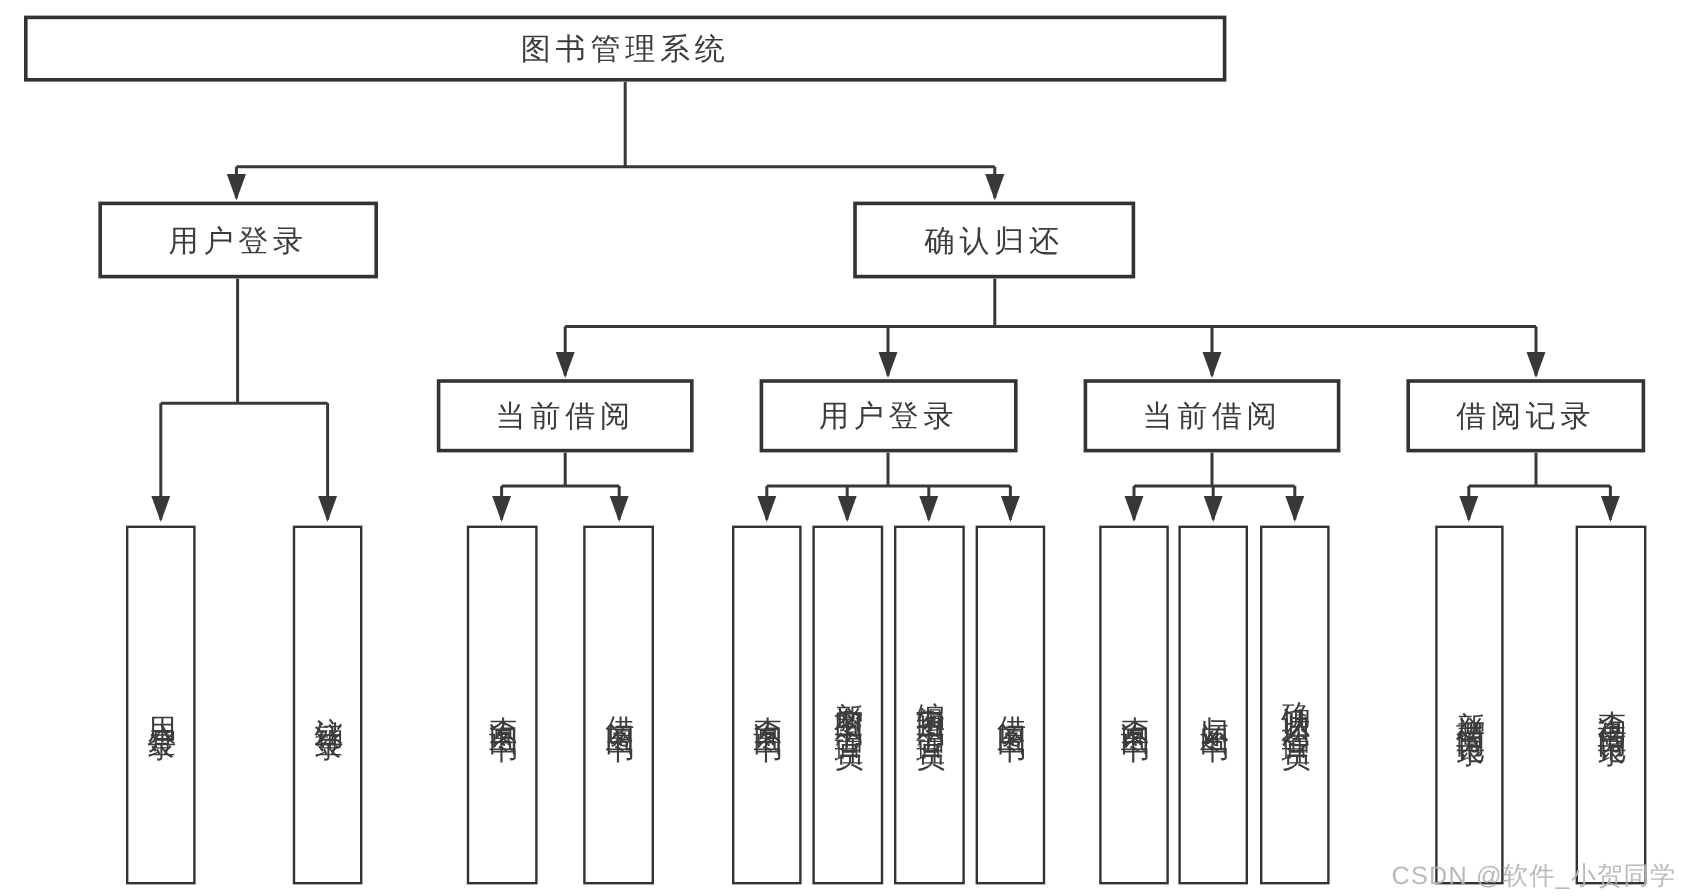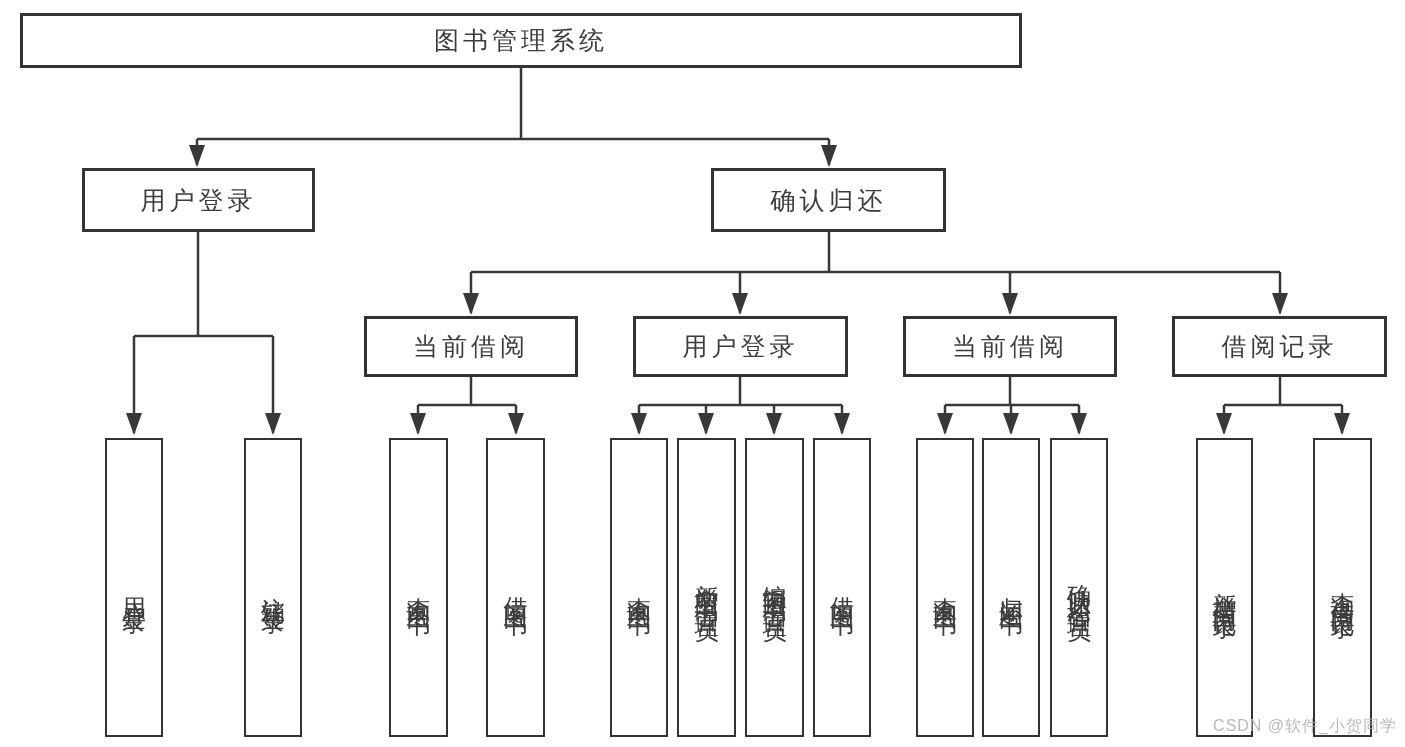--- a/index.html
+++ b/index.html
@@ -35,21 +35,21 @@
   .leaf .vtext{
     writing-mode:vertical-rl;
     text-orientation:mixed;
     letter-spacing:5px;
     line-height:1;
   }
   .watermark{
     position:absolute;
     z-index:3;
     right:8px;top:716px;
-    font-size:16px;
+    font-size:21px;
     letter-spacing:1px;
     opacity:0.92;
     white-space:nowrap;
   }
 </style>
 </head>
 <body>
 
 <div class="canvas">
 
@@ -116,21 +116,21 @@
 
   <div class="box row3" style="left:364px;width:214px">
     <span>当前借阅</span>
   </div>
   <div class="box row3" style="left:633px;width:215px">
     <span>用户登录</span>
   </div>
   <div class="box row3" style="left:903px;width:214px">
     <span>当前借阅</span>
   </div>
-  <div class="box row3" style="left:1172px;width:215px">
+  <div class="box row3" style="left:1172px;width:199px">
     <span>借阅记录</span>
   </div>
 
   <div class="box leaf" style="left:105px;width:58px">
     <span class="vtext">用户登录</span>
   </div>
   <div class="box leaf" style="left:244px;width:58px">
     <span class="vtext">注销登录</span>
   </div>
 

